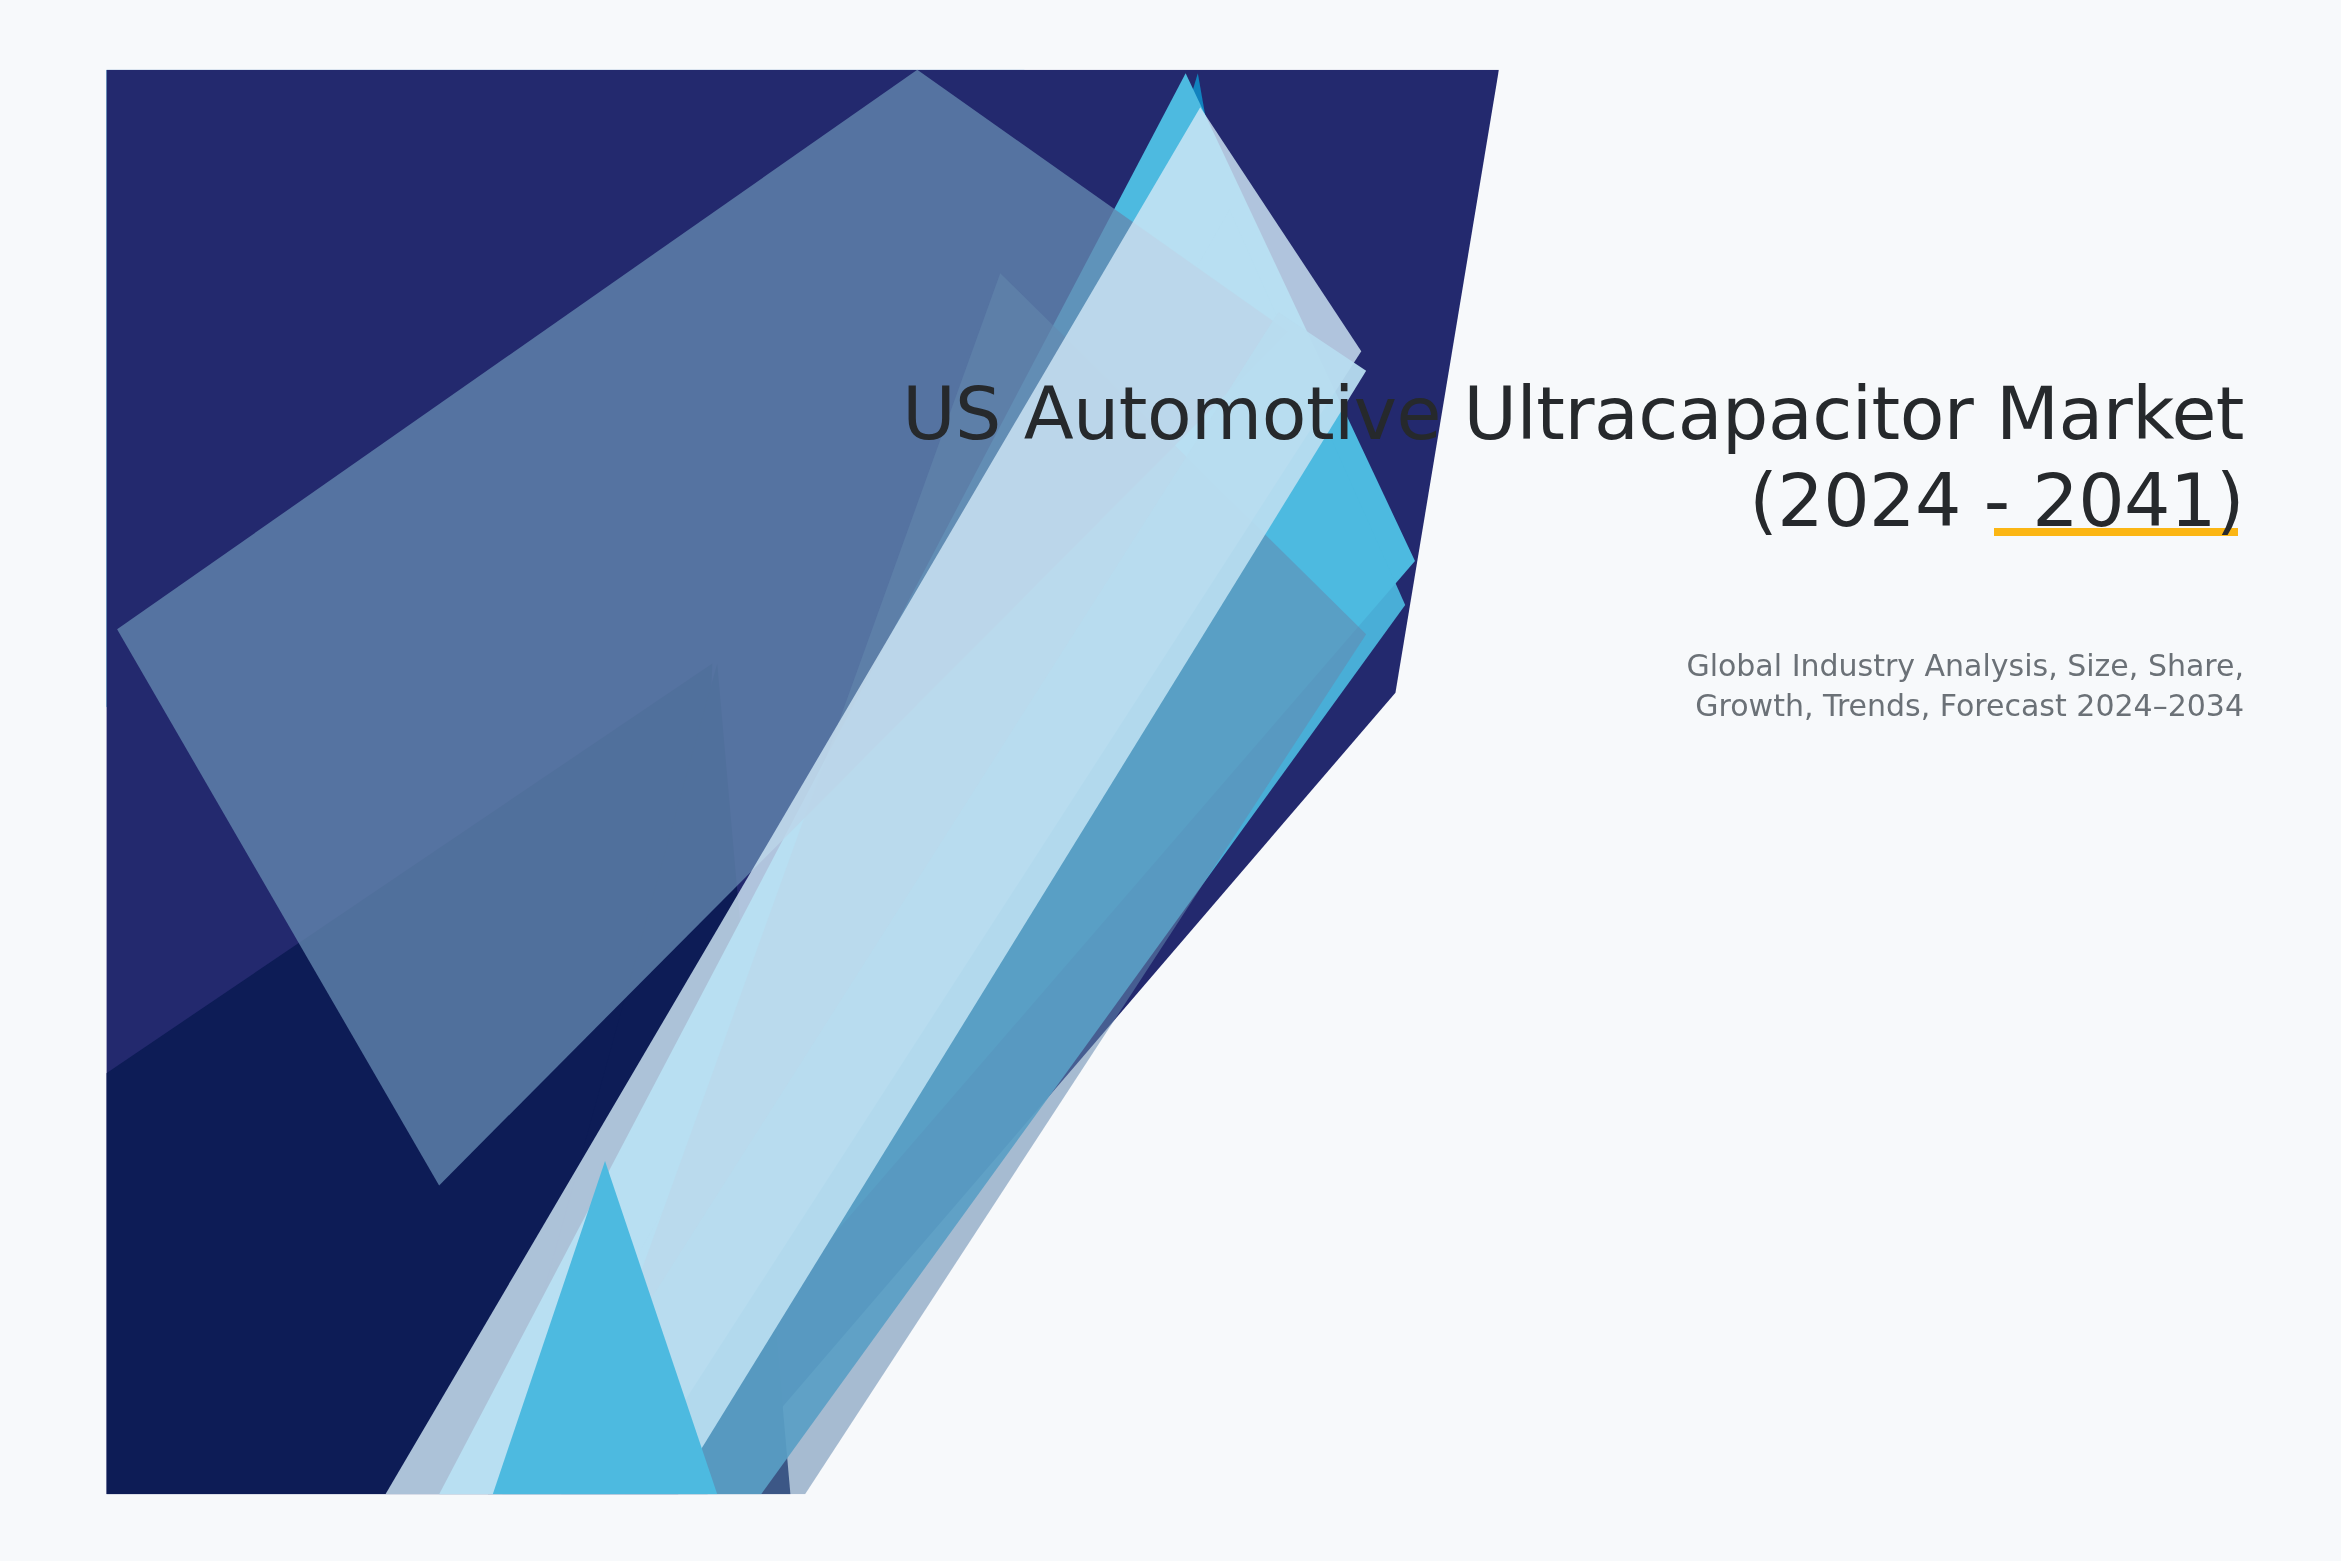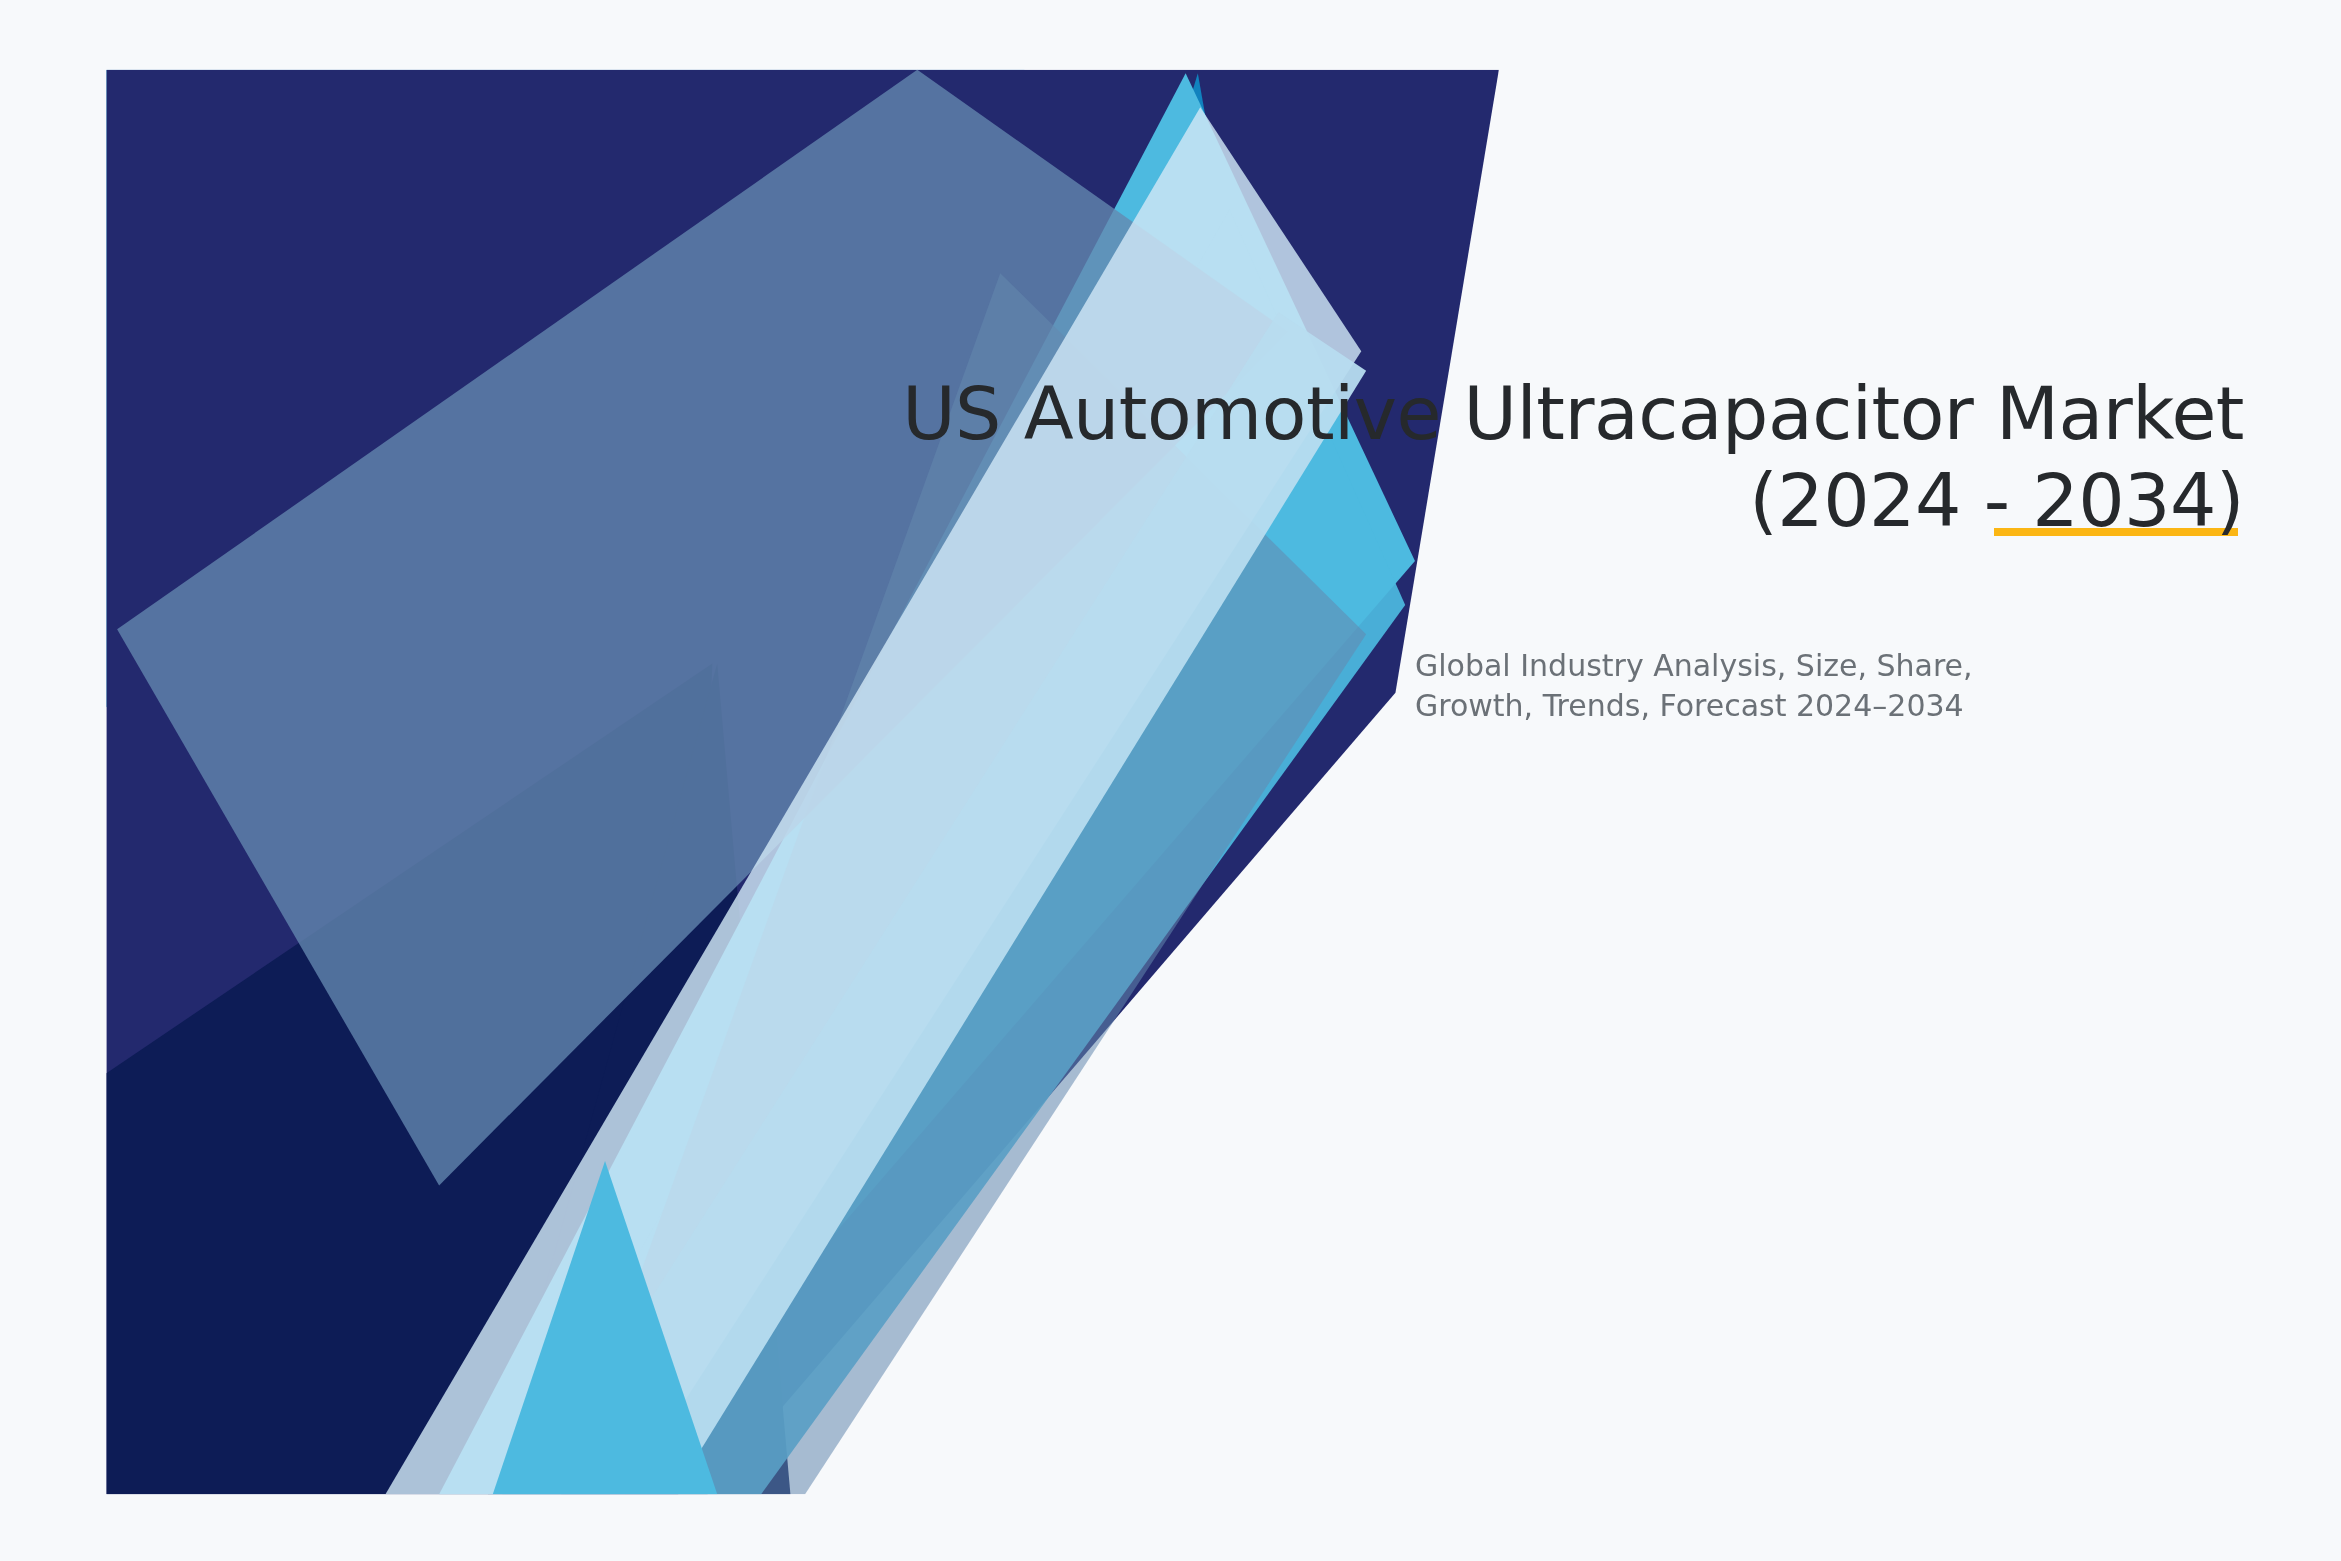--- a/index.html
+++ b/index.html
@@ -50,21 +50,21 @@
     height: 8.3px;
     background: #FBB614;
     z-index: 2;
   }
   #report-subtitle {
     position: absolute;
     left: 1415px;
     top: 646px;
     width: 829px;
     margin: 0;
-    text-align: left;
+    text-align: right;
     font-family: "DejaVu Sans", sans-serif;
     font-weight: 400;
     font-size: 30px;
     line-height: 1.33;
     color: #6B7177;
     white-space: pre-line;
   }
 </style>
 </head>
 <body>
@@ -105,20 +105,20 @@
       <polygon points="2620,640 2800,760 1380,3063 1080,3063" fill="#B7DCEF" opacity="0.95"></polygon>
 
       <polygon points="1010,3063 1240,2380 1470,3063" fill="#4DBAE0"></polygon>
     </g>
   </svg>
 
   <div id="title-underline"></div>
 
   <div id="text-block">
     <h1 id="report-title">US Automotive Ultracapacitor Market
-(2024 - 2034)</h1>
+(2024 - 2041)</h1>
   </div>
 
   <p id="report-subtitle">Global Industry Analysis, Size, Share,
 Growth, Trends, Forecast 2024–2034</p>
 
 </div>
 
 
 </body></html>

